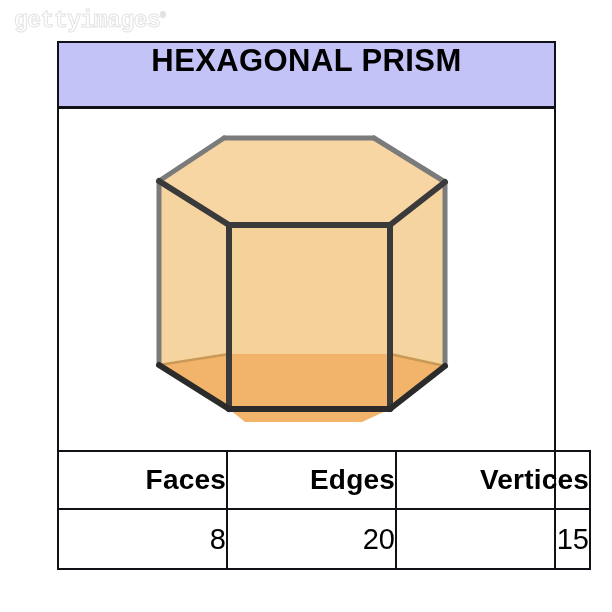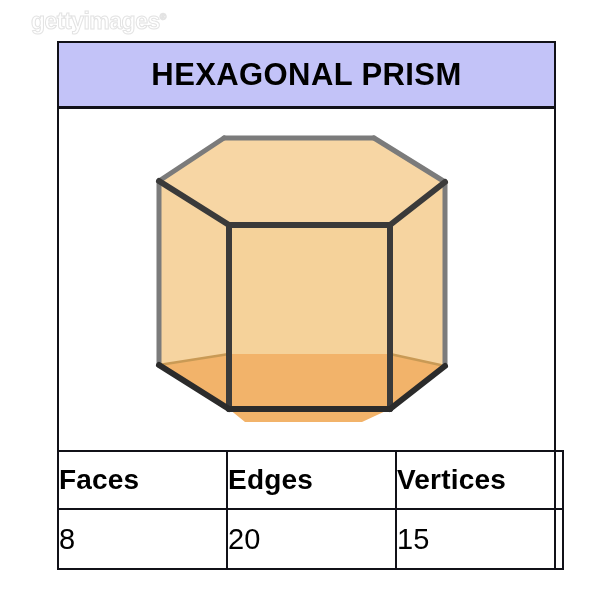--- a/index.html
+++ b/index.html
@@ -11,23 +11,23 @@
     width: 612px;
     height: 612px;
     position: relative;
     font-family: "Liberation Sans", sans-serif;
     overflow: hidden;
   }
 
   
   #watermark {
     position: absolute;
-    left: 31px;
+    left: 14px;
     top: 8px;
-    font-family: Liberation Sans, sans-serif;
+    font-family: Liberation Mono, monospace;
     font-size: 23px;
     font-weight: 700;
     letter-spacing: -0.5px;
     color: transparent;
     -webkit-text-stroke: 1px #e3e3e3;
     user-select: none;
     white-space: nowrap;
   }
   #watermark sup {
     font-size: 9px;
@@ -59,21 +59,21 @@
   #title-banner {
     position: absolute;
     left: 0;
     top: 0;
     width: 100%;
     height: 66px;
     box-sizing: border-box;
     background: #c3c3f8;
     border-bottom: 3px solid #111118;
     display: flex;
-    align-items: center;
+    align-items: flex-start;
     justify-content: center;
   }
   #title-text {
     font-family: "Liberation Sans", sans-serif;
     font-size: 31px;
     font-weight: 700;
     letter-spacing: 0.4px;
     color: #000000;
     white-space: nowrap;
   }
@@ -97,38 +97,38 @@
   #facts-table {
     position: absolute;
     left: -2px;
     bottom: -2px;
     width: 499px;
     border-collapse: collapse;
     table-layout: fixed;
   }
   #facts-table td {
     border: 2px solid #111118;
-    text-align: left;
+    text-align: right;
     color: #000000;
     padding: 0;
   }
   #facts-table tr.header-row td {
     height: 56px;
     font-size: 28px;
     font-weight: 700;
     letter-spacing: 0.2px;
   }
   #facts-table tr.value-row td {
     height: 58px;
     font-size: 29px;
     font-weight: 400;
   }
   #facts-table td.col-0 { width: 167px; }
   #facts-table td.col-1 { width: 167px; }
-  #facts-table td.col-2 { width: 165px; }
+  #facts-table td.col-2 { width: 165px; padding-left: 27px; }
 </style>
 </head>
 <body>
 
 <div id="watermark-band"></div>
 <div id="watermark"><span>gettyimages</span><sup>®</sup></div>
 
 <div id="card">
 
   <div id="title-banner">

